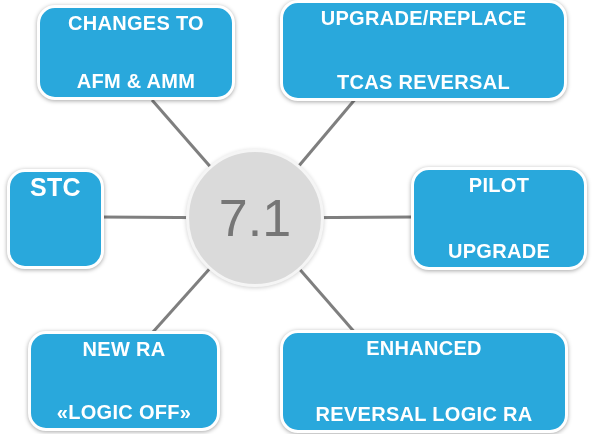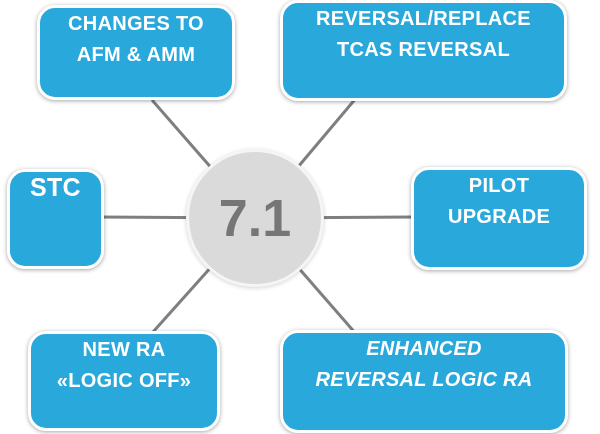--- a/index.html
+++ b/index.html
@@ -22,47 +22,47 @@
   }
   .node{
     position:absolute;z-index:2;
     box-sizing:border-box;
     background:var(--blue);
     border:3px solid #ffffff;
     border-radius:18px;
     box-shadow:0 1px 4px rgba(0,0,0,.35);
     color:var(--node-text);
     display:flex;flex-direction:column;
-    align-items:center;justify-content:flex-start;
+    align-items:center;justify-content:space-between;
     text-align:center;
     font-weight:bold;
     font-size:20px;
     line-height:31px;
     letter-spacing:.3px;
     white-space:nowrap;
   }
   .node span{display:block;}
   #node-changes   {left:37px;  top:5px;   width:198px; height:95px;}
   #node-upgrade   {left:280px; top:0px;   width:287px; height:101px;}
   #node-stc       {left:7px;   top:169px; width:97px;  height:100px; font-size:25px;}
   #node-pilot     {left:411px; top:167px; width:176px; height:103px;}
   #node-newra     {left:28px;  top:331px; width:192px; height:100px;}
-  #node-enhanced  {left:280px; top:330px; width:288px; height:103px;font-style:italic;}
+  #node-enhanced  {left:280px; top:330px; width:288px; height:103px;}
   .center-circle{
     position:absolute;z-index:1;
     box-sizing:border-box;
     left:186px;top:149px;
     width:138px;height:138px;
     border-radius:50%;
     background:var(--circle-fill);
     border:3px solid #f5f5f5;
     box-shadow:0 1px 4px rgba(0,0,0,.18);
     display:flex;align-items:center;justify-content:center;
     color:var(--circle-text);
-    font-weight:bold;
+    font-weight:normal;
     font-size:52px;
   }
 </style>
 </head>
 <body>
 
 <div class="canvas">
 
   <svg class="connectors" width="600" height="434" viewBox="0 0 600 434">
     <line x1="255" y1="218" x2="152" y2="100" stroke-width="3" stroke="#7F7F7F"></line>
@@ -76,21 +76,21 @@
   <div class="center-circle">
     <span>7.1</span>
   </div>
 
   <div class="node" id="node-changes">
     <span>CHANGES TO</span>
     <span>AFM &amp; AMM</span>
   </div>
 
   <div class="node" id="node-upgrade">
-    <span>REVERSAL/REPLACE</span>
+    <span>UPGRADE/REPLACE</span>
     <span>TCAS REVERSAL</span>
   </div>
 
   <div class="node" id="node-stc">
     <span>STC</span>
   </div>
 
   <div class="node" id="node-pilot">
     <span>PILOT</span>
     <span>UPGRADE</span>

